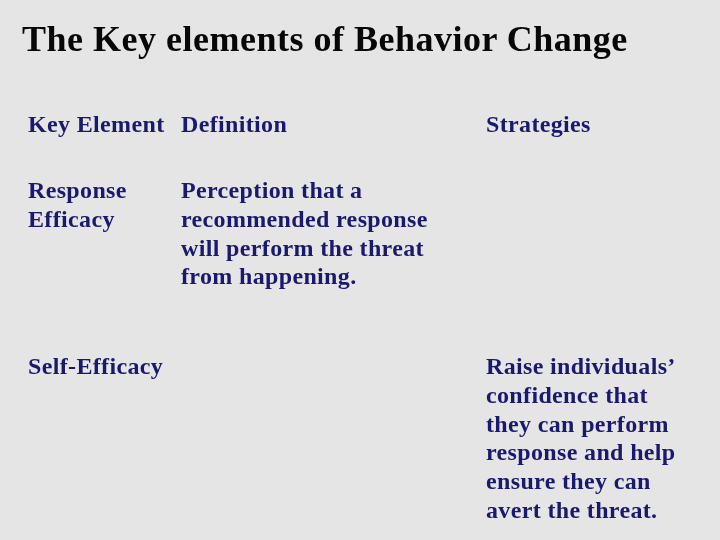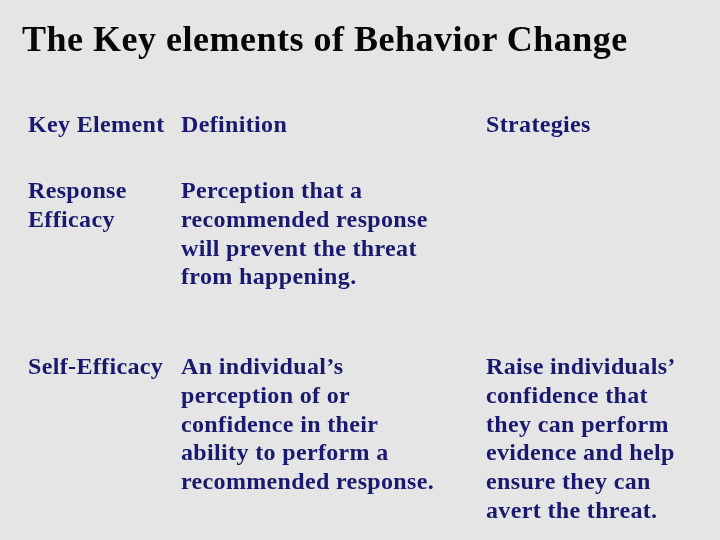--- a/index.html
+++ b/index.html
@@ -57,32 +57,27 @@
     <div class="cell c1">Key Element</div>
     <div class="cell c2">Definition</div>
     <div class="cell c3">Strategies</div>
   </div>
 
   <div class="row row-1">
     <div class="cell c1">Response
 Efficacy</div>
     <div class="cell c2">Perception that a
 recommended response
-will prevent the threat
+will perform the threat
 from happening.</div>
   </div>
 
   <div class="row row-2">
     <div class="cell c1">Self-Efficacy</div>
-    <div class="cell c2">An individual’s
-perception of or
-confidence in their
-ability to perform a
-recommended response.</div>
     <div class="cell c3">Raise individuals’
 confidence that
 they can perform
-evidence and help
+response and help
 ensure they can
 avert the threat.</div>
   </div>
 
 </div>
 
 </body></html>

